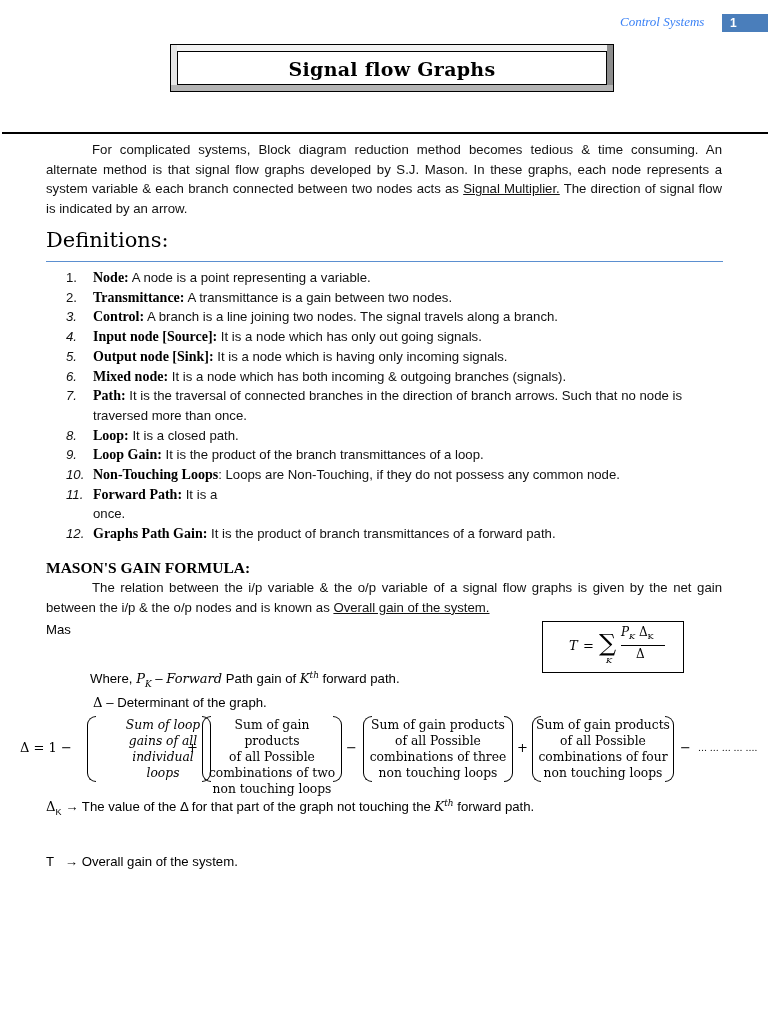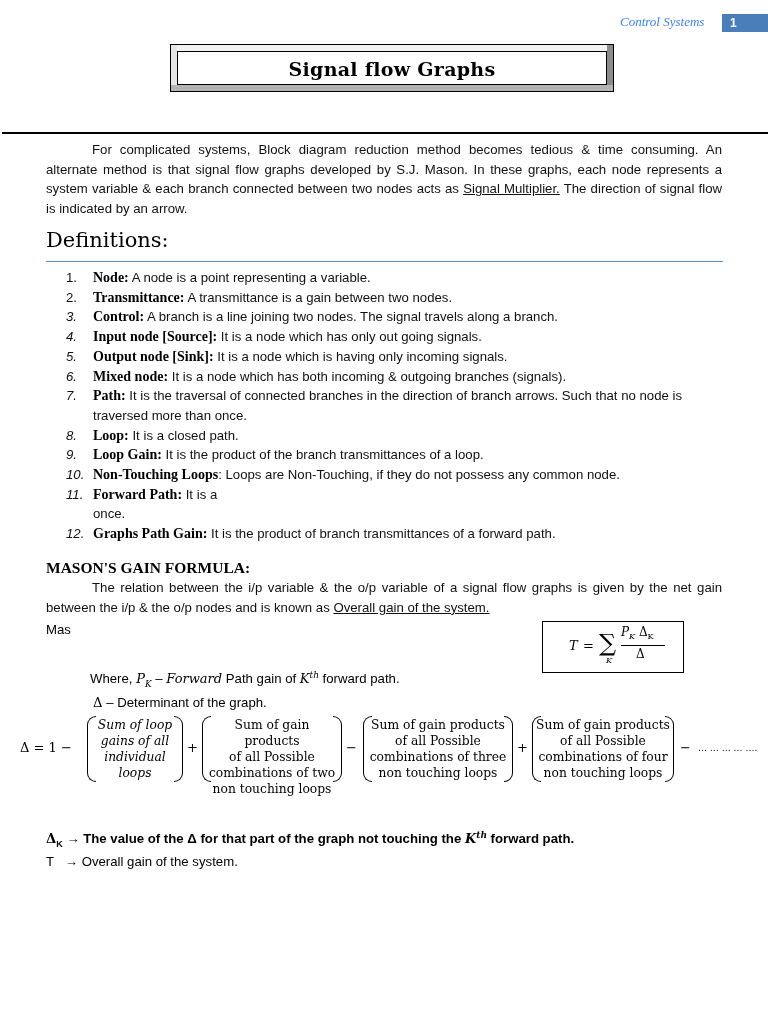--- a/index.html
+++ b/index.html
@@ -48,21 +48,21 @@
   .delta-def { left:93px; top:695px; font-size:13.2px; }
 
   .delta-eq { left:20px; top:716px; width:748px; height:66px; font-family:"DejaVu Serif", serif; }
   .brace-group { position:absolute; top:0; height:66px; text-align:center; font-size:12.3px; line-height:16px; }
   .brace-group .lb, .brace-group .rb { position:absolute; top:0; height:64px; width:8px; border:1px solid #000; }
   .brace-group .lb { left:0; border-right:none; border-radius:10px 0 0 10px; }
   .brace-group .rb { right:0; border-left:none; border-radius:0 10px 10px 0; }
   .brace-group .txt { padding:1px 10px; }
   .op { position:absolute; top:24px; font-size:13px; }
 
-  .dk { left:46px; top:830px; font-size:13.2px;font-weight:bold; }
+  .dk { left:46px; top:798px; font-size:13.2px; }
   .tdef { left:46px; top:823px; font-size:13.2px;margin-top:31px; }
 </style>
 </head>
 <body>
 
 <div class="abs header-title">Control Systems</div>
 <div class="abs page-badge">1</div>
 
 <div class="abs title-box">
   <div class="title-bevel-top"></div>
@@ -147,21 +147,21 @@
   <span class="fx" style="left:93px; top:25px; font-size:12px;">Δ</span>
 </div>
 
 <div class="abs where"><span>Where, </span><span class="math">P</span><sub class="math" style="font-size:9px;">K</sub><span> – </span><span class="math">Forward</span><span> Path gain of  </span><span class="math">K</span><sup class="math" style="font-size:9px;">th</sup><span> forward path.</span></div>
 
 <div class="abs delta-def"><span style="font-family:'DejaVu Serif',serif;">Δ</span><span> – Determinant of the graph.</span></div>
 
 <div class="abs delta-eq">
   <span class="op" style="left:0; font-size:13px;">Δ  =  1 −</span>
 
-  <div class="brace-group" style="left:67px; width:96px; font-style:italic;">
+  <div class="brace-group" style="left:67px; width:96px; font-style:italic;padding-left:28px;">
     <span class="lb"></span>
       <span class="rb"></span>
     <div class="txt" style="padding:1px 6px;">
       <div>Sum of loop</div>
       <div>gains of  all</div>
       <div>individual</div>
       <div>loops</div>
     </div>
   </div>
   <span class="op" style="left:167px;">+</span>

